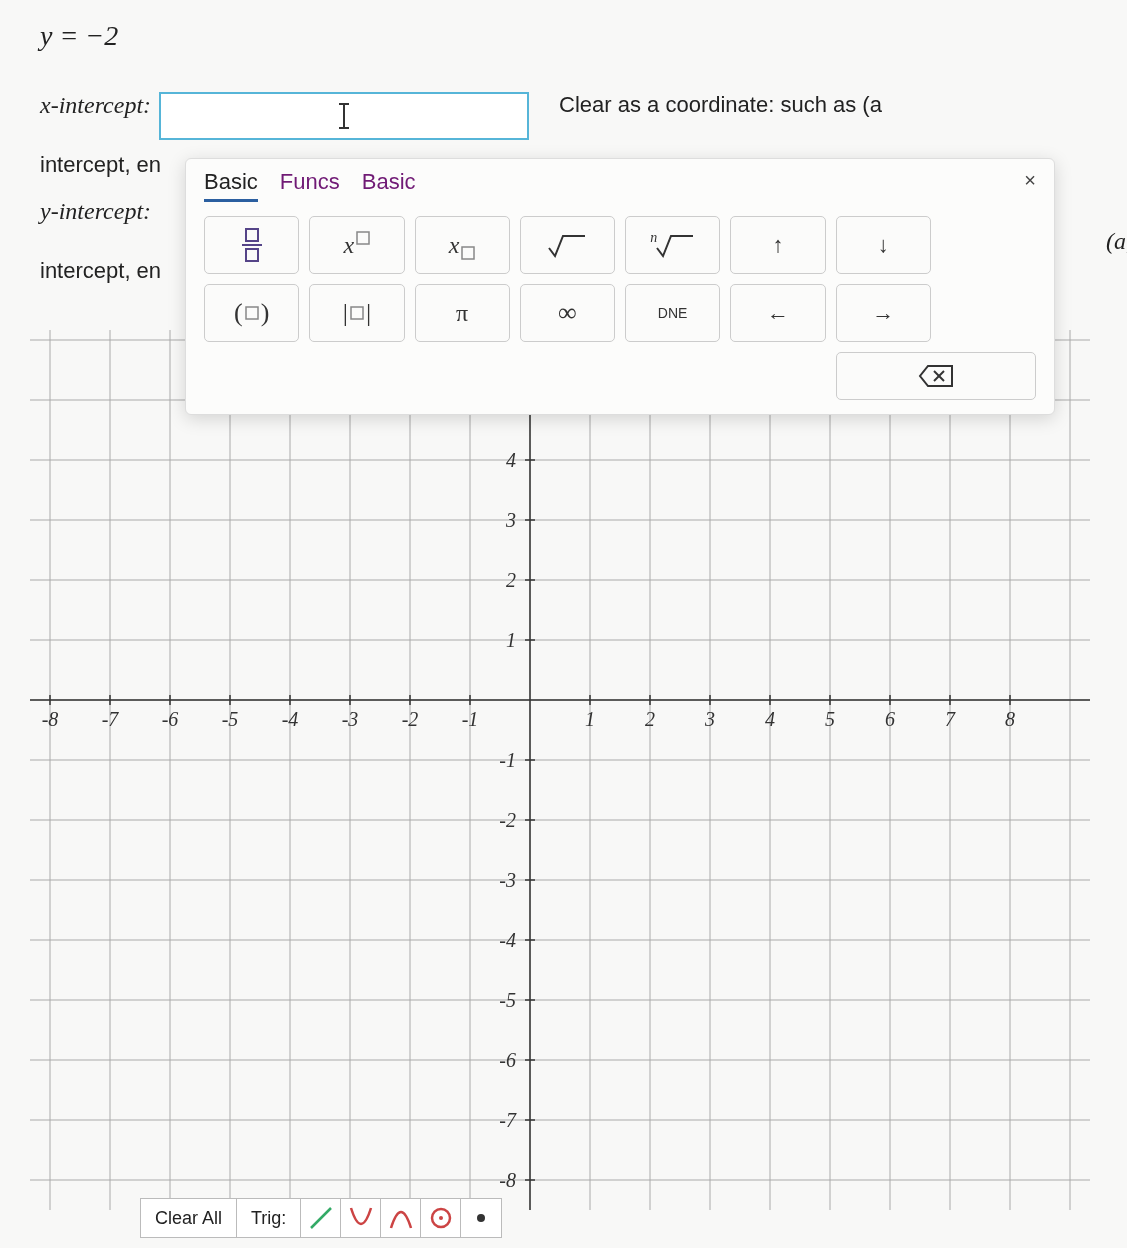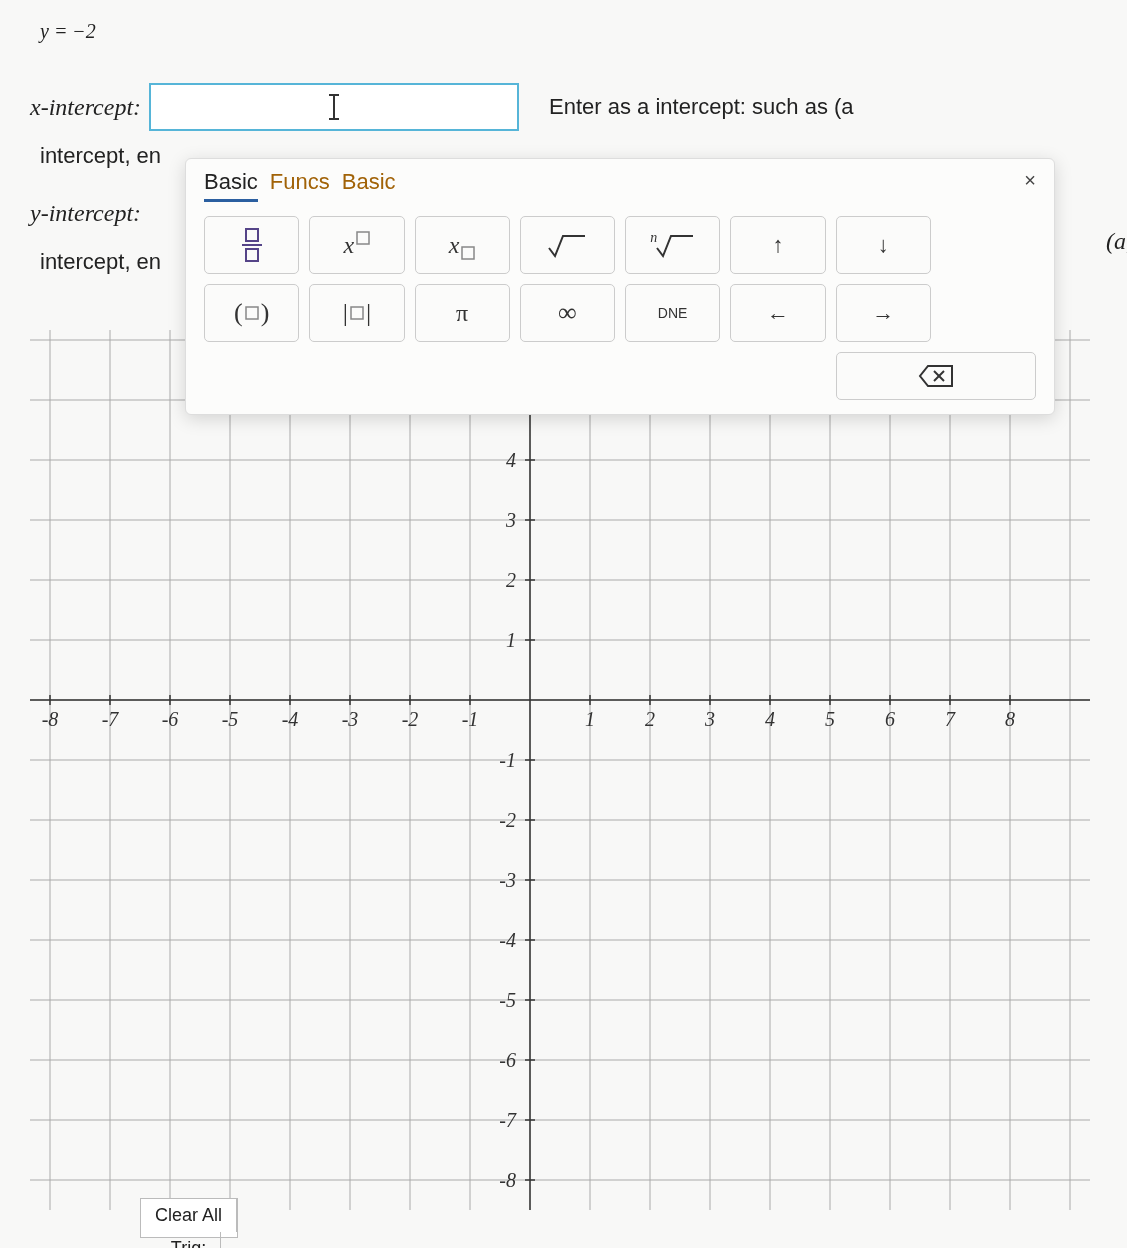--- a/index.html
+++ b/index.html
@@ -8,28 +8,29 @@
       background: #f8f8f7;
       padding: 20px 0 0 30px;
       color: #222;
       font-size: 22px;
       overflow: hidden;
       width: 1127px;
       height: 1248px;
     }
     .equation {
       font-style: italic;
-      font-size: 20px;
+      font-size: 28px;
       margin-bottom: 40px;
       margin-left: 10px;
     }
     .row {
       display: flex;
-      align-items: center;
+      align-items: flex-start;
       margin-bottom: 12px;
+      margin-left: 10px;
       font-size: 24px;
     }
     .row .label { font-style: italic; }
     .row .label .var { font-style: italic; }
     .input-box {
       width: 370px;
       height: 48px;
       border: 2px solid #56b5d8;
       background: #fff;
       margin-left: 8px;
@@ -59,26 +60,26 @@
       width: 870px;
       background: #fcfcfb;
       border: 1px solid #ddd;
       border-radius: 6px;
       box-shadow: 0 4px 18px rgba(0,0,0,0.15);
       padding: 10px 18px 14px 18px;
       z-index: 100;
     }
     .panel-tabs {
       display: flex;
-      gap: 12px;
+      gap: 22px;
       margin-bottom: 14px;
       font-family: Verdana, Arial, sans-serif;
       font-size: 22px;
     }
-    .panel-tabs .tab { padding-bottom: 4px; cursor: pointer; color: #a16207; }
+    .panel-tabs .tab { padding-bottom: 4px; cursor: pointer; color: #701a75; }
     .panel-tabs .tab.active { border-bottom: 3px solid #2b5fa0; color: #222; }
     .panel-close {
       position: absolute;
       right: 18px;
       top: 10px;
       font-size: 20px;
       color: #444;
       cursor: pointer;
       font-family: Arial, sans-serif;
     }
@@ -150,21 +151,20 @@
       left: 140px;
       display: flex;
       align-items: center;
       gap: 0;
       background: #fff;
       border: 1px solid #bbb;
       height: 40px;
       font-family: Verdana, Arial, sans-serif;
       font-size: 18px;
       z-index: 50;
-      flex-direction: column;
     }
     .toolbar .tb-btn {
       padding: 6px 14px;
       border-right: 1px solid #bbb;
       cursor: pointer;
       display: flex;
       align-items: center;
       height: 100%;
     }
     .toolbar .tb-icon {
@@ -185,21 +185,21 @@
 
 <div class="row">
   <span class="label"><span class="var">x</span>-intercept:</span>
   <div class="input-box">
     <svg width="14" height="30" viewBox="0 0 14 30">
         <line x1="7" y1="3" x2="7" y2="27" stroke="#333" stroke-width="2"></line>
         <line x1="2" y1="3" x2="12" y2="3" stroke="#333" stroke-width="2"></line>
         <line x1="2" y1="27" x2="12" y2="27" stroke="#333" stroke-width="2"></line>
       </svg>
   </div>
-  <span class="hint">Enter as a intercept: such as (a</span>
+  <span class="hint">Clear as a coordinate: such as (a</span>
 </div>
 
 <div class="subtext">intercept, en</div>
 
 <div class="row y-row">
   <span class="label"><span class="var">y</span>-intercept:</span>
   <div class="y-input-placeholder"></div>
 </div>
 
 <div class="subtext">intercept, en</div>

